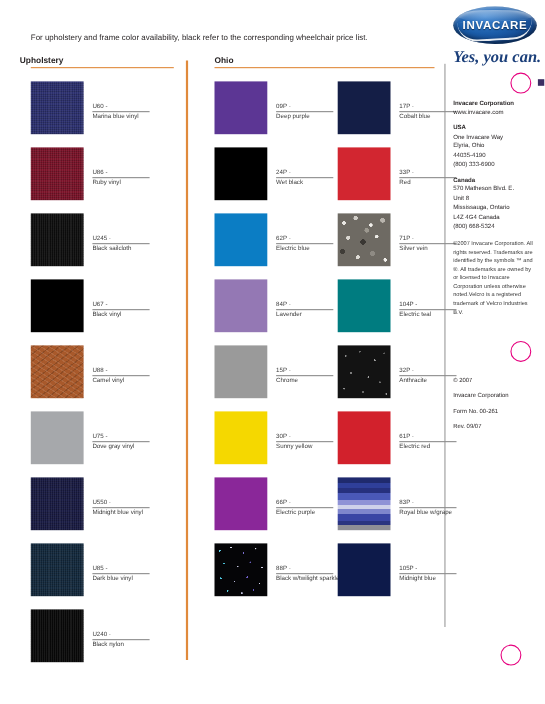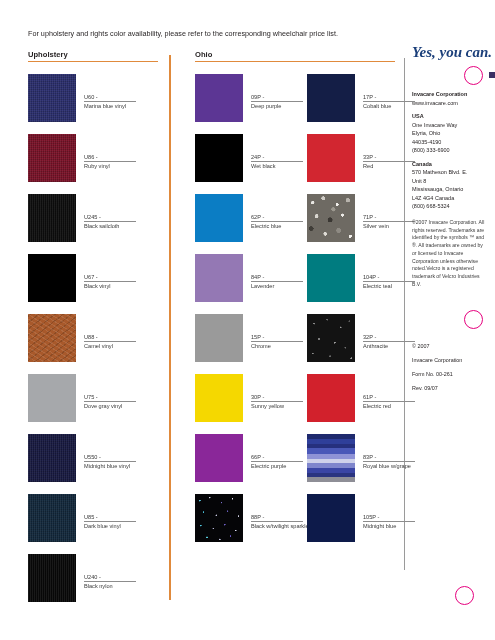--- a/index.html
+++ b/index.html
@@ -190,35 +190,39 @@
   .formno{
     position:absolute;left:412px;top:337px;width:76px;
     font-size:5.4px;line-height:1.6;color:#231f20;
   }
 </style>
 </head>
 <body>
 
 <div class="page">
 
-  <div class="intro">For upholstery and rights color availability, please refer to the corresponding wheelchair price list.</div>
+  <div class="intro">For upholstery and frame color availability, black refer to the corresponding wheelchair price list.</div>
 
   <div class="logo-wrap">
+    <div class="logo-oval">
+      <div class="logo-swoosh"></div>
+      <div class="logo-word">INVACARE</div>
+    </div>
     <div class="tagline">Yes, you can.</div>
   </div>
 
   <div class="reg r1"></div>
   <div class="reg r2"></div>
   <div class="reg r3"></div>
   <div class="reg-dot"></div>
 
   <div class="v-divider"></div>
   <div class="v-divider-gray"></div>
 
-  <div class="sec-head" style="left:28px;top:50px;">Upholstery</div>
+  <div class="sec-head" style="left:18px;top:50px;">Upholstery</div>
   <div class="sec-rule" style="left:28px;top:61px;width:130px;"></div>
 
   <div class="sec-head" style="left:195px;top:50px;">Ohio</div>
   <div class="sec-rule" style="left:195px;top:61px;width:200px;"></div>
 
   <div id="uph-host">
       <div class="sw" style="left: 28px; top: 74px;">
         <div class="chip tex-weave" style="background-color: rgb(43, 47, 110);"></div>
         <div class="lbl">
           <div class="code">U60 -</div>

